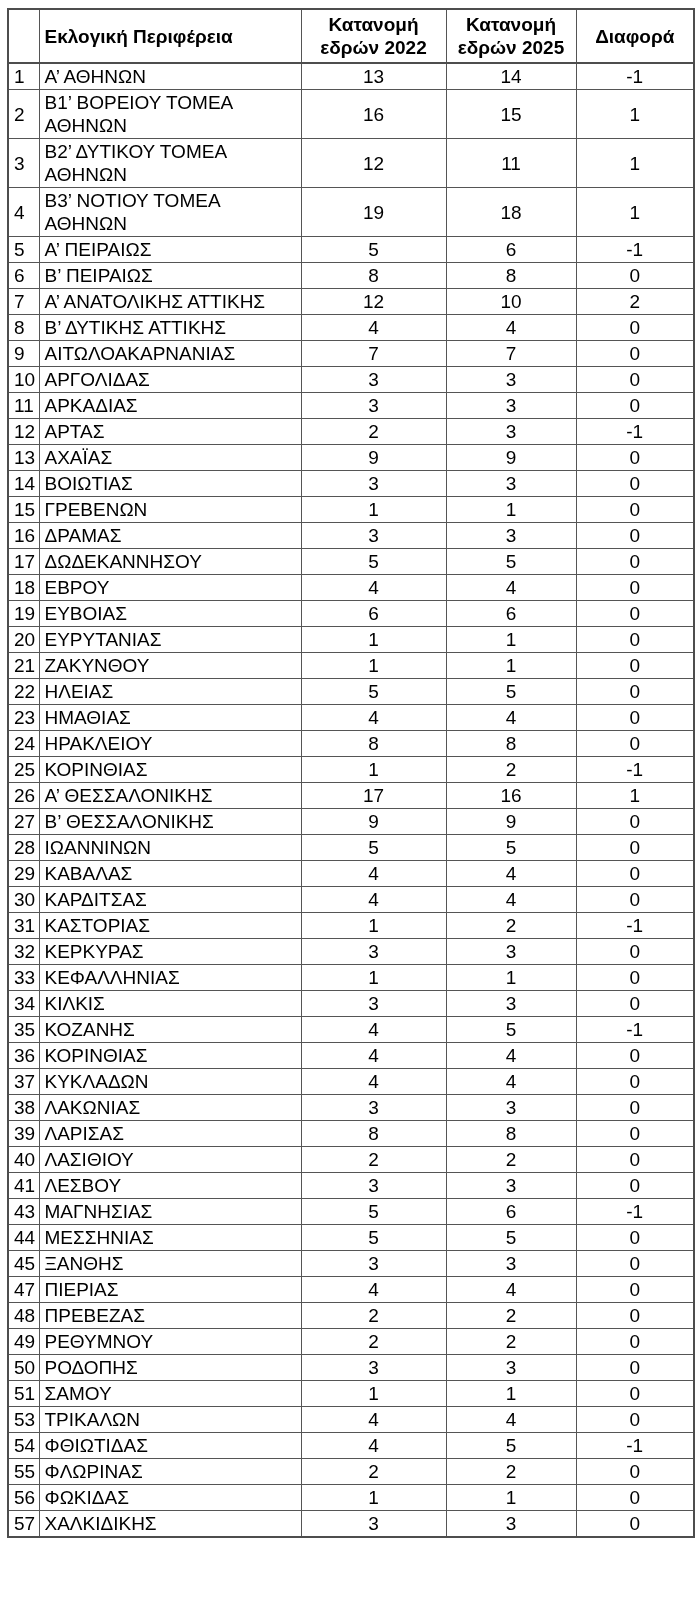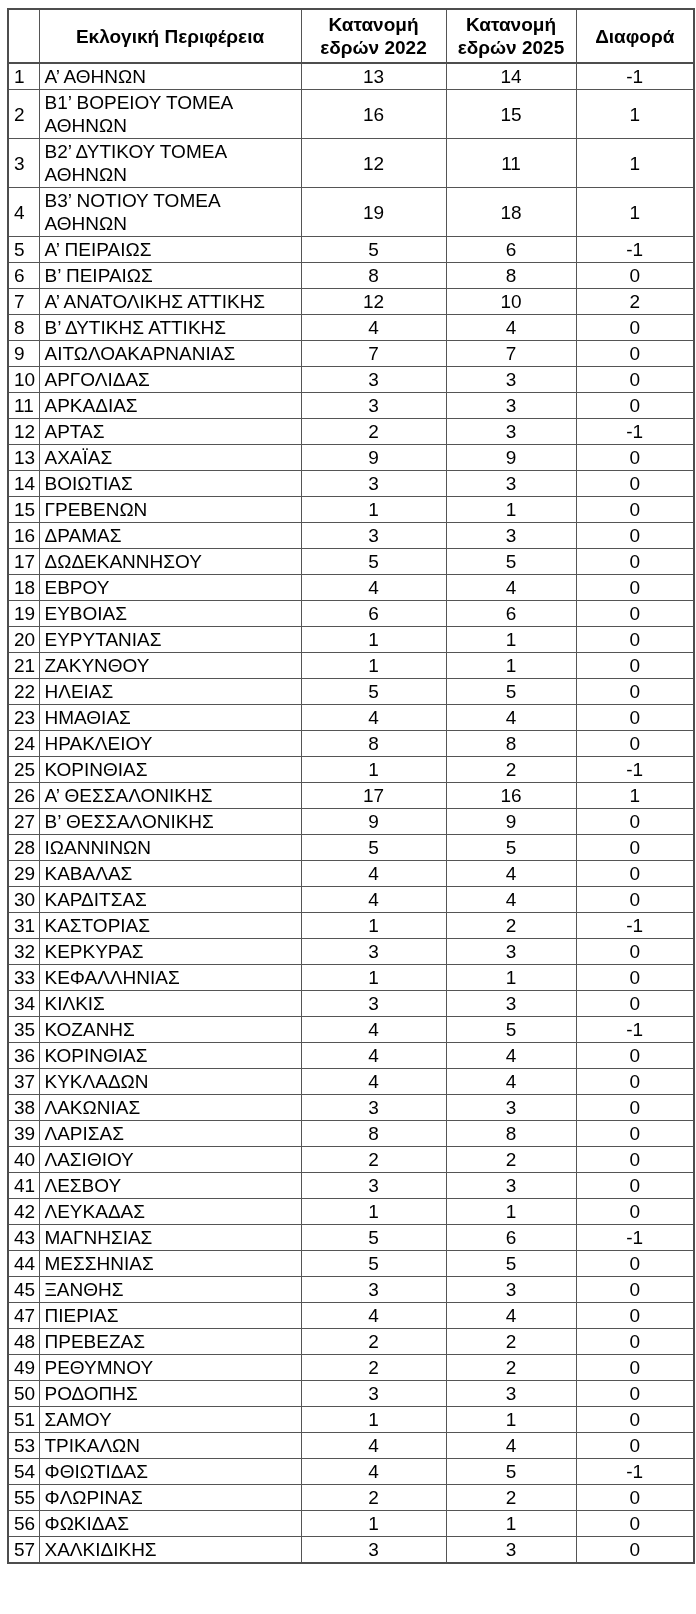--- a/index.html
+++ b/index.html
@@ -36,21 +36,21 @@
     vertical-align: middle;
   }
   table.seats thead th {
     font-weight: bold;
     text-align: center;
     border-bottom: 2.5px solid #4d4d4d;
     padding-top: 3px;
     padding-bottom: 3px;
   }
   table.seats thead th.h-district {
-    text-align: center;
+    text-align: left;
   }
   table.seats td { text-align: center; }
   table.seats td.cell-index,
   table.seats td.cell-district,
   table.seats td.cell-total-label { text-align: left; }
 </style>
 </head>
 <body>
 
 <div class="page">
@@ -353,27 +353,20 @@
           <td class="cell-diff">0</td>
         </tr>
         <tr>
           <td class="cell-index">41</td>
           <td class="cell-district">ΛΕΣΒΟΥ</td>
           <td class="cell-seats-2022">3</td>
           <td class="cell-seats-2018">3</td>
           <td class="cell-diff">0</td>
         </tr>
         <tr>
-          <td class="cell-index">42</td>
-          <td class="cell-district">ΛΕΥΚΑΔΑΣ</td>
-          <td class="cell-seats-2022">1</td>
-          <td class="cell-seats-2018">1</td>
-          <td class="cell-diff">0</td>
-        </tr>
-        <tr>
           <td class="cell-index">43</td>
           <td class="cell-district">ΜΑΓΝΗΣΙΑΣ</td>
           <td class="cell-seats-2022">5</td>
           <td class="cell-seats-2018">6</td>
           <td class="cell-diff">-1</td>
         </tr>
         <tr>
           <td class="cell-index">44</td>
           <td class="cell-district">ΜΕΣΣΗΝΙΑΣ</td>
           <td class="cell-seats-2022">5</td>

